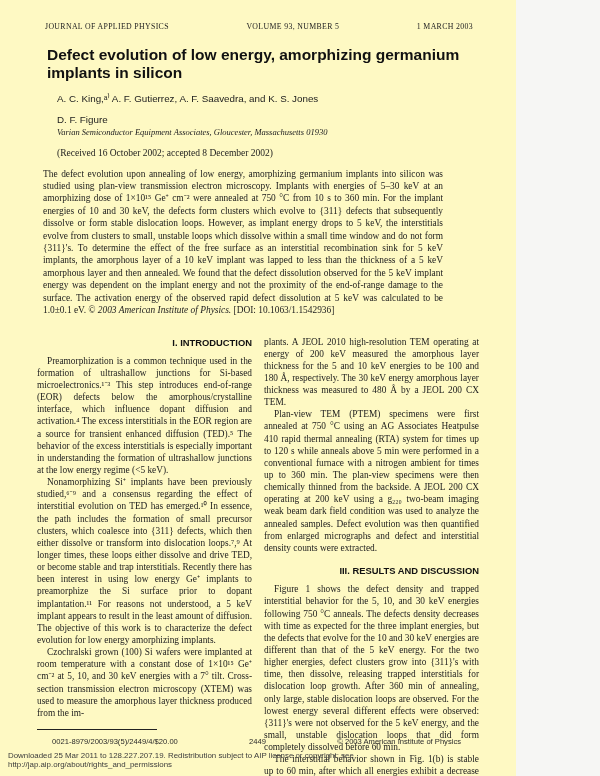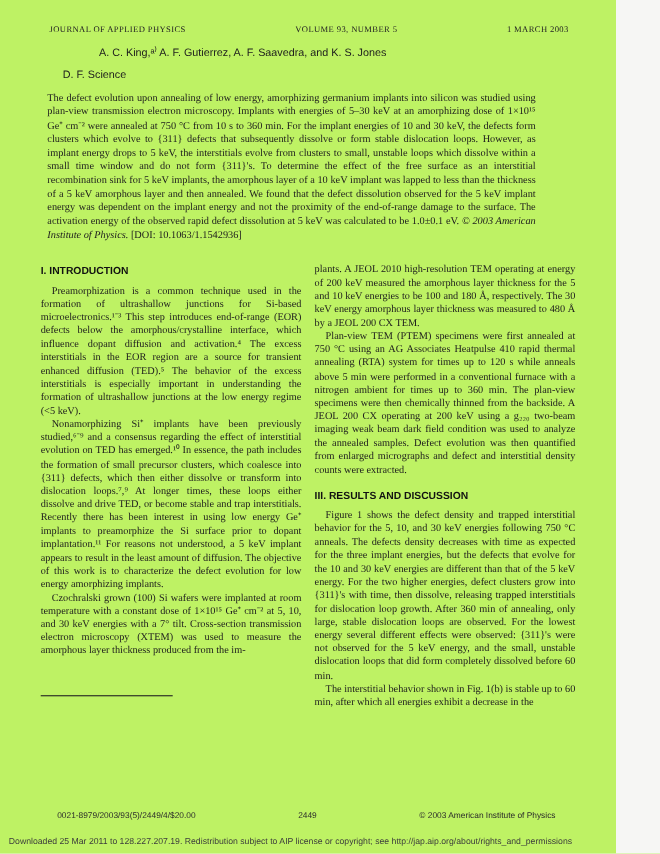--- a/index.html
+++ b/index.html
@@ -1,48 +1,48 @@
 <!DOCTYPE html>
 <html><head>
 <meta charset="utf-8">
 <style>
   * { margin:0; padding:0; box-sizing:border-box; }
   html,body { width:600px; height:776px; }
   body { background:#f6f6f4; font-family:"Liberation Serif", serif; color:#1c1c1c; }
   .page {
-    position:relative; width:560px; height:776px; background:#bef264;
+    position:relative; width:516px; height:776px; background:#fef9c3;
     padding:22px 37px 0 37px; overflow:hidden;
   }
   
   .running-head {
     display:flex; justify-content:space-between; align-items:baseline;
     font-size:7.8px; letter-spacing:.35px; color:#222; padding:0 6px 0 8px;
   }
   
   .article-title {
     font-family:"Liberation Sans", sans-serif; font-weight:bold;
     font-size:15.5px; line-height:1.15; margin:15px 0 0 10px; color:#111;
   }
   .byline-block { margin-left:20px; }
-  .authors-line { font-family:"Liberation Sans", sans-serif; font-size:9.8px; margin-top:10px; color:#1c1c1c;margin-left:33px; }
+  .authors-line { font-family:"Liberation Sans", sans-serif; font-size:9.8px; margin-top:10px; color:#1c1c1c; }
   .affiliation { font-style:italic; font-size:8.5px; margin-top:2px; color:#222; }
   .author2-line { font-family:"Liberation Sans", sans-serif; font-size:9.8px; margin-top:9px; }
   .received-line { font-size:9.5px; margin-top:11px; }
   
   .abstract {
     margin:10px 36px 0 6px; font-size:9.4px; line-height:1.32; text-align:justify;
   }
   .abstract .copyright { font-style:italic; }
   
   .columns { display:flex; gap:12px; margin-top:19px; height:399px; }
   .col { width:257px; font-size:9.35px; line-height:1.3; text-align:justify; }
   .col-left { display:flex; flex-direction:column; }
   .section-heading {
     font-family:"Liberation Sans", sans-serif; font-weight:bold;
-    font-size:9.4px; text-align:left; margin:11px 0 6px 0; color:#111;
+    font-size:9.4px; text-align:right; margin:11px 0 6px 0; color:#111;
   }
   .section-heading.first { margin-top:1px; }
   .body-para { margin:0; }
   .body-para.indent { text-indent:10px; }
   
   .footnote-block { margin-top:auto; padding-bottom:2px; }
   .footnote-rule { width:120px; border-top:1.2px solid #222; margin-bottom:3px; }
   .footnote-text { font-size:8.2px; text-align:left; }
   
   .page-footer {
@@ -59,24 +59,27 @@
 <body>
 
 <div class="page">
 
   <div class="running-head">
     <span>JOURNAL OF APPLIED PHYSICS</span>
     <span>VOLUME 93, NUMBER 5</span>
     <span>1 MARCH 2003</span>
   </div>
 
+  <h1 class="article-title">Defect evolution of low energy, amorphizing germanium implants in silicon</h1>
 
   <div class="byline-block">
     <div class="authors-line">A. C. King,ᵃ⁾ A. F. Gutierrez, A. F. Saavedra, and K. S. Jones</div>
-    <div class="author2-line">D. F. Science</div>
+    <div class="author2-line">D. F. Figure</div>
+    <div class="affiliation">Varian Semiconductor Equipment Associates, Gloucester, Massachusetts 01930</div>
+    <div class="received-line">(Received 16 October 2002; accepted 8 December 2002)</div>
   </div>
 
   <p class="abstract"><span>The defect evolution upon annealing of low energy, amorphizing germanium implants into silicon was studied using plan-view transmission electron microscopy. Implants with energies of 5–30 keV at an amorphizing dose of 1×10¹⁵ Ge⁺ cm⁻² were annealed at 750 °C from 10 s to 360 min. For the implant energies of 10 and 30 keV, the defects form clusters which evolve to {311} defects that subsequently dissolve or form stable dislocation loops. However, as implant energy drops to 5 keV, the interstitials evolve from clusters to small, unstable loops which dissolve within a small time window and do not form {311}'s. To determine the effect of the free surface as an interstitial recombination sink for 5 keV implants, the amorphous layer of a 10 keV implant was lapped to less than the thickness of a 5 keV amorphous layer and then annealed. We found that the defect dissolution observed for the 5 keV implant energy was dependent on the implant energy and not the proximity of the end-of-range damage to the surface. The activation energy of the observed rapid defect dissolution at 5 keV was calculated to be 1.0±0.1 eV.</span> <span class="copyright">© 2003 American Institute of Physics.</span> <span>[DOI: 10.1063/1.1542936]</span></p>
 
   <div class="columns">
 
     <div class="col col-left">
       <h2 class="section-heading first">I. INTRODUCTION</h2>
       <p class="body-para indent">Preamorphization is a common technique used in the formation of ultrashallow junctions for Si-based microelectronics.¹⁻³ This step introduces end-of-range (EOR) defects below the amorphous/crystalline interface, which influence dopant diffusion and activation.⁴ The excess interstitials in the EOR region are a source for transient enhanced diffusion (TED).⁵ The behavior of the excess interstitials is especially important in understanding the formation of ultrashallow junctions at the low energy regime (&lt;5 keV).</p>
       <p class="body-para indent">Nonamorphizing Si⁺ implants have been previously studied,⁶⁻⁹ and a consensus regarding the effect of interstitial evolution on TED has emerged.¹⁰ In essence, the path includes the formation of small precursor clusters, which coalesce into {311} defects, which then either dissolve or transform into dislocation loops.⁷,⁹ At longer times, these loops either dissolve and drive TED, or become stable and trap interstitials. Recently there has been interest in using low energy Ge⁺ implants to preamorphize the Si surface prior to dopant implantation.¹¹ For reasons not understood, a 5 keV implant appears to result in the least amount of diffusion. The objective of this work is to characterize the defect evolution for low energy amorphizing implants.</p>

